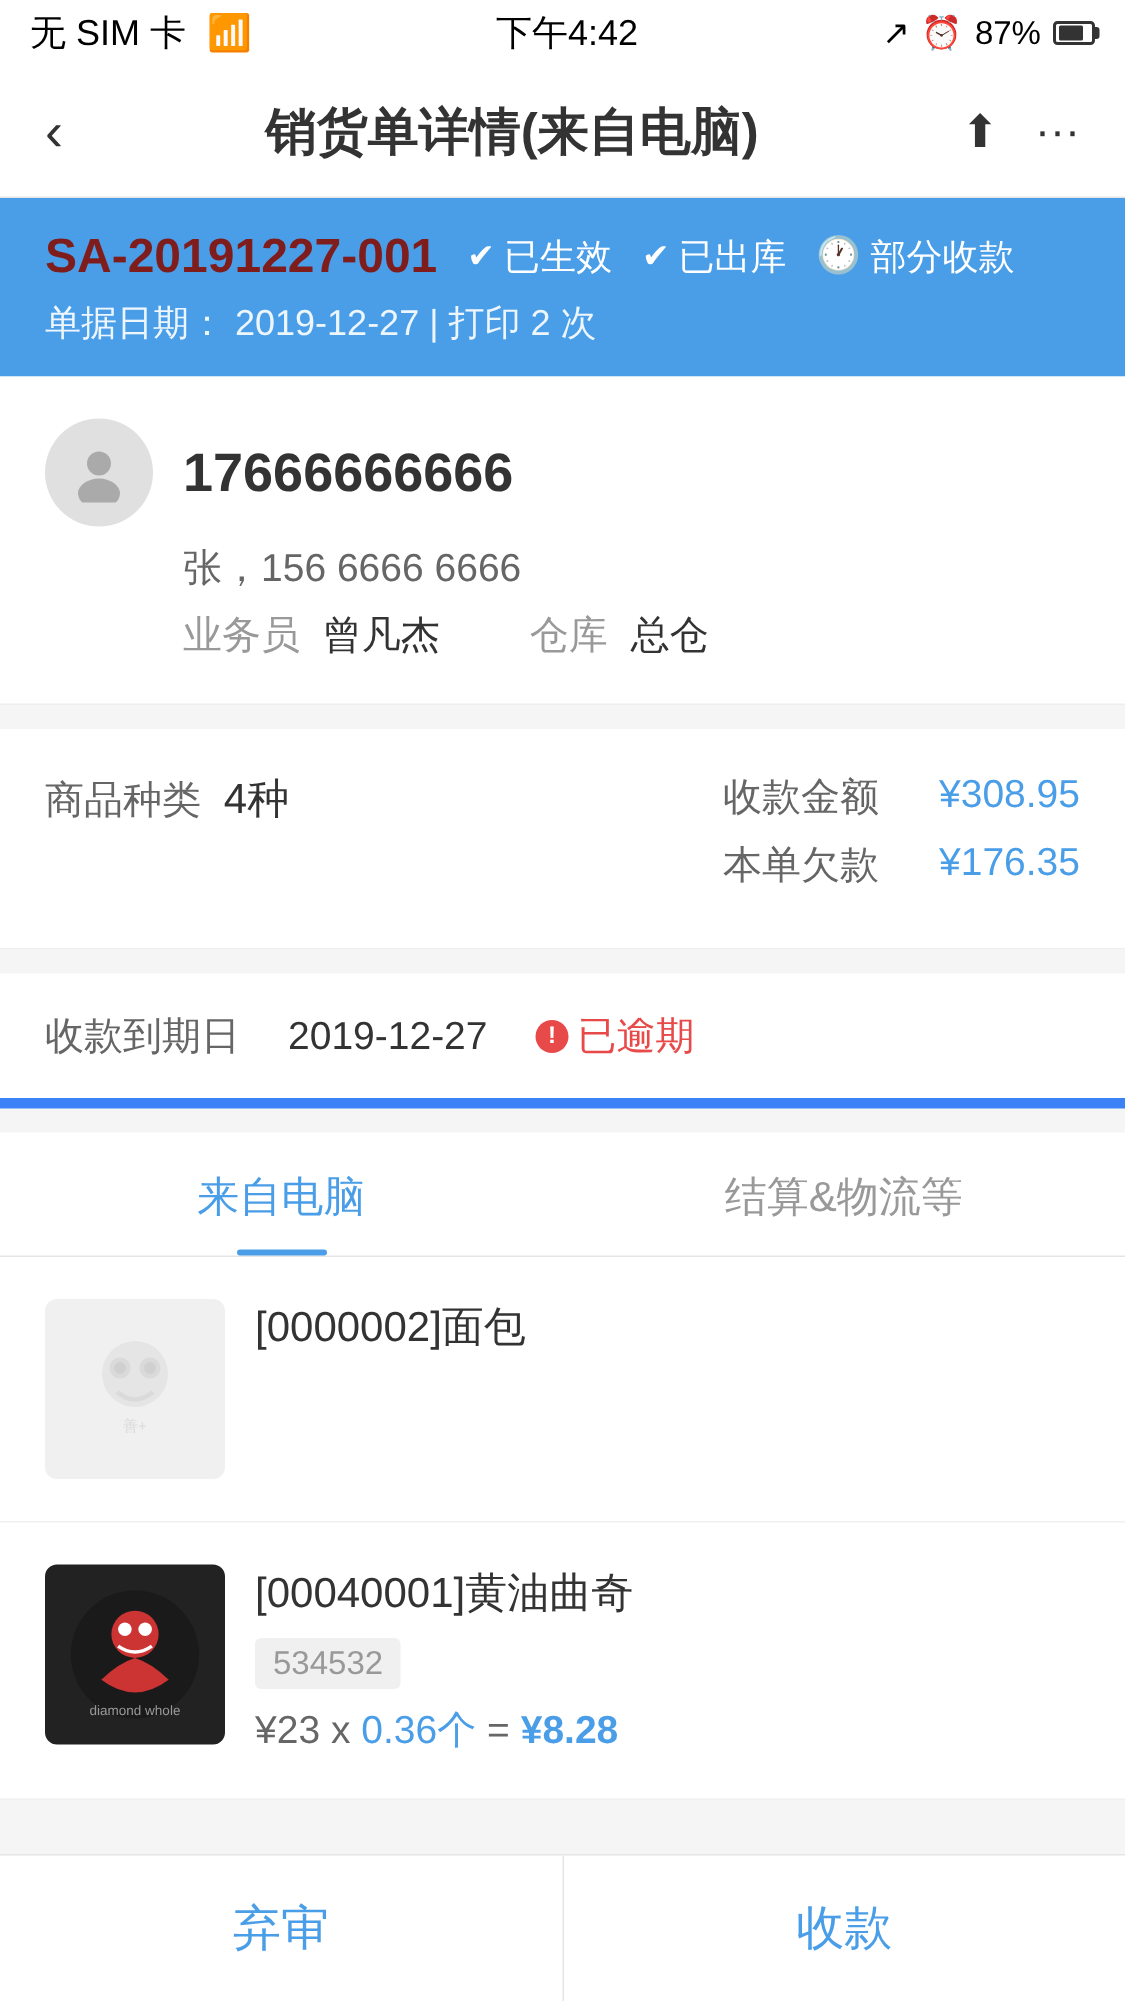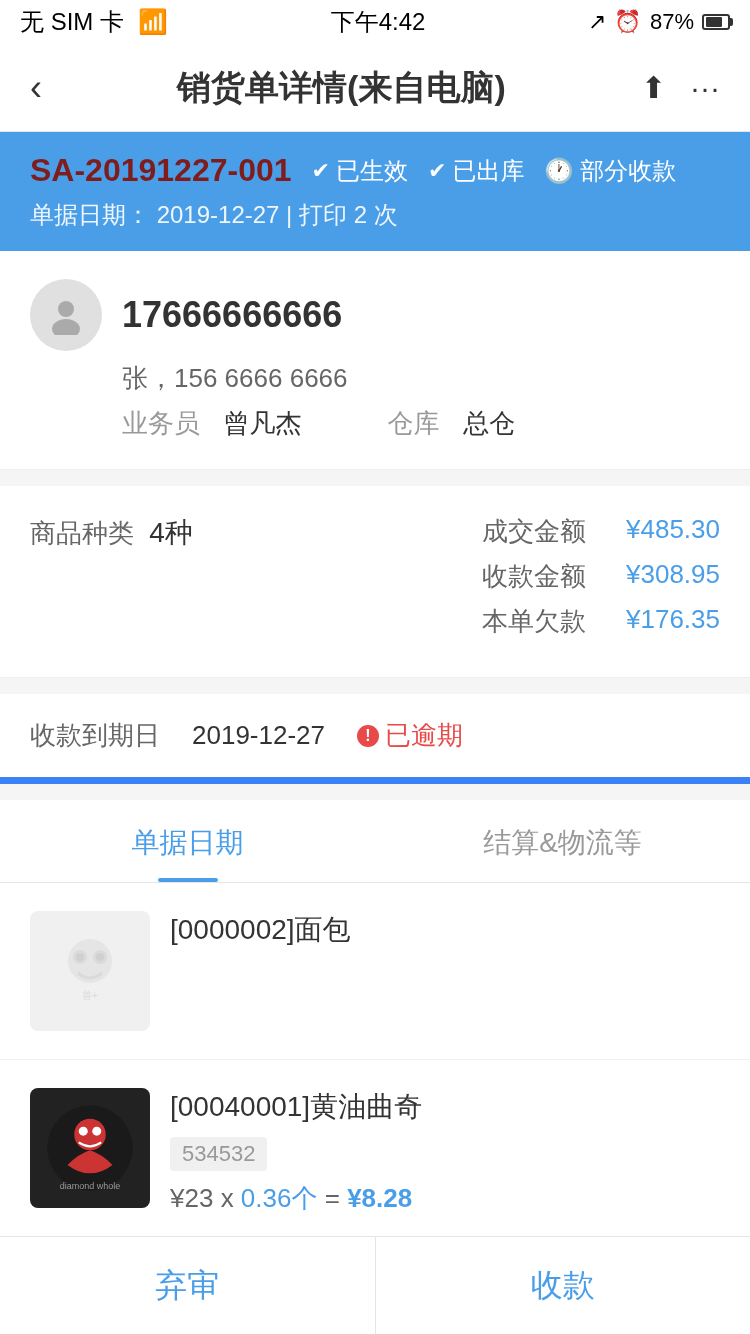--- a/index.html
+++ b/index.html
@@ -77,22 +77,22 @@
       display: flex; align-items: center; gap: 20px; margin-bottom: 10px;
     }
     .avatar {
       width: 72px; height: 72px; border-radius: 50%;
       background: #e0e0e0; display: flex; align-items: center; justify-content: center;
       font-size: 36px; color: #aaa; flex-shrink: 0;
     }
     .customer-name { font-size: 36px; font-weight: 600; color: #333; }
     .customer-sub { font-size: 26px; color: #666; margin-left: 92px; margin-bottom: 10px; }
     .customer-info-row {
-      display: flex; align-items: center; margin-left: 92px; gap: 86px;
-      font-size: 26px; color: #666; font-family: Liberation Mono, monospace;
+      display: flex; align-items: center; margin-left: 92px; gap: 60px;
+      font-size: 26px; color: #666;
     }
     .customer-info-row span.label { color: #999; }
     .customer-info-row span.val { color: #333; margin-left: 8px; }
 
     
     .stats-section {
       background: #fff;
       padding: 28px 30px;
       border-bottom: 1px solid #eee;
       display: flex;
@@ -270,24 +270,20 @@
   </div>
 </div>
 
 <div class="stats-section">
   <div class="stats-left">
     <span>商品种类</span>
     <span class="val">4种</span>
   </div>
   <div class="stats-right">
     <div class="stat-row">
-      <span class="stat-label">成交金额</span>
-      <span class="stat-value">¥485.30</span>
-    </div>
-    <div class="stat-row">
       <span class="stat-label">收款金额</span>
       <span class="stat-value">¥308.95</span>
     </div>
     <div class="stat-row">
       <span class="stat-label">本单欠款</span>
       <span class="stat-value">¥176.35</span>
     </div>
   </div>
 </div>
 
@@ -295,21 +291,21 @@
   <span class="due-label">收款到期日</span>
   <span class="due-date">2019-12-27</span>
   <span class="overdue-badge">
     <span class="overdue-dot">!</span>
     <span>已逾期</span>
   </span>
 </div>
 
 <div class="tabs-bar">
   <div class="tab active">
-    <span>单据日期</span>
+    <span>来自电脑</span>
   </div>
   <div class="tab">
     <span>结算&amp;物流等</span>
   </div>
 </div>
 
 <div class="product-list">
 
   <div class="product-item">
     <div class="product-img">

